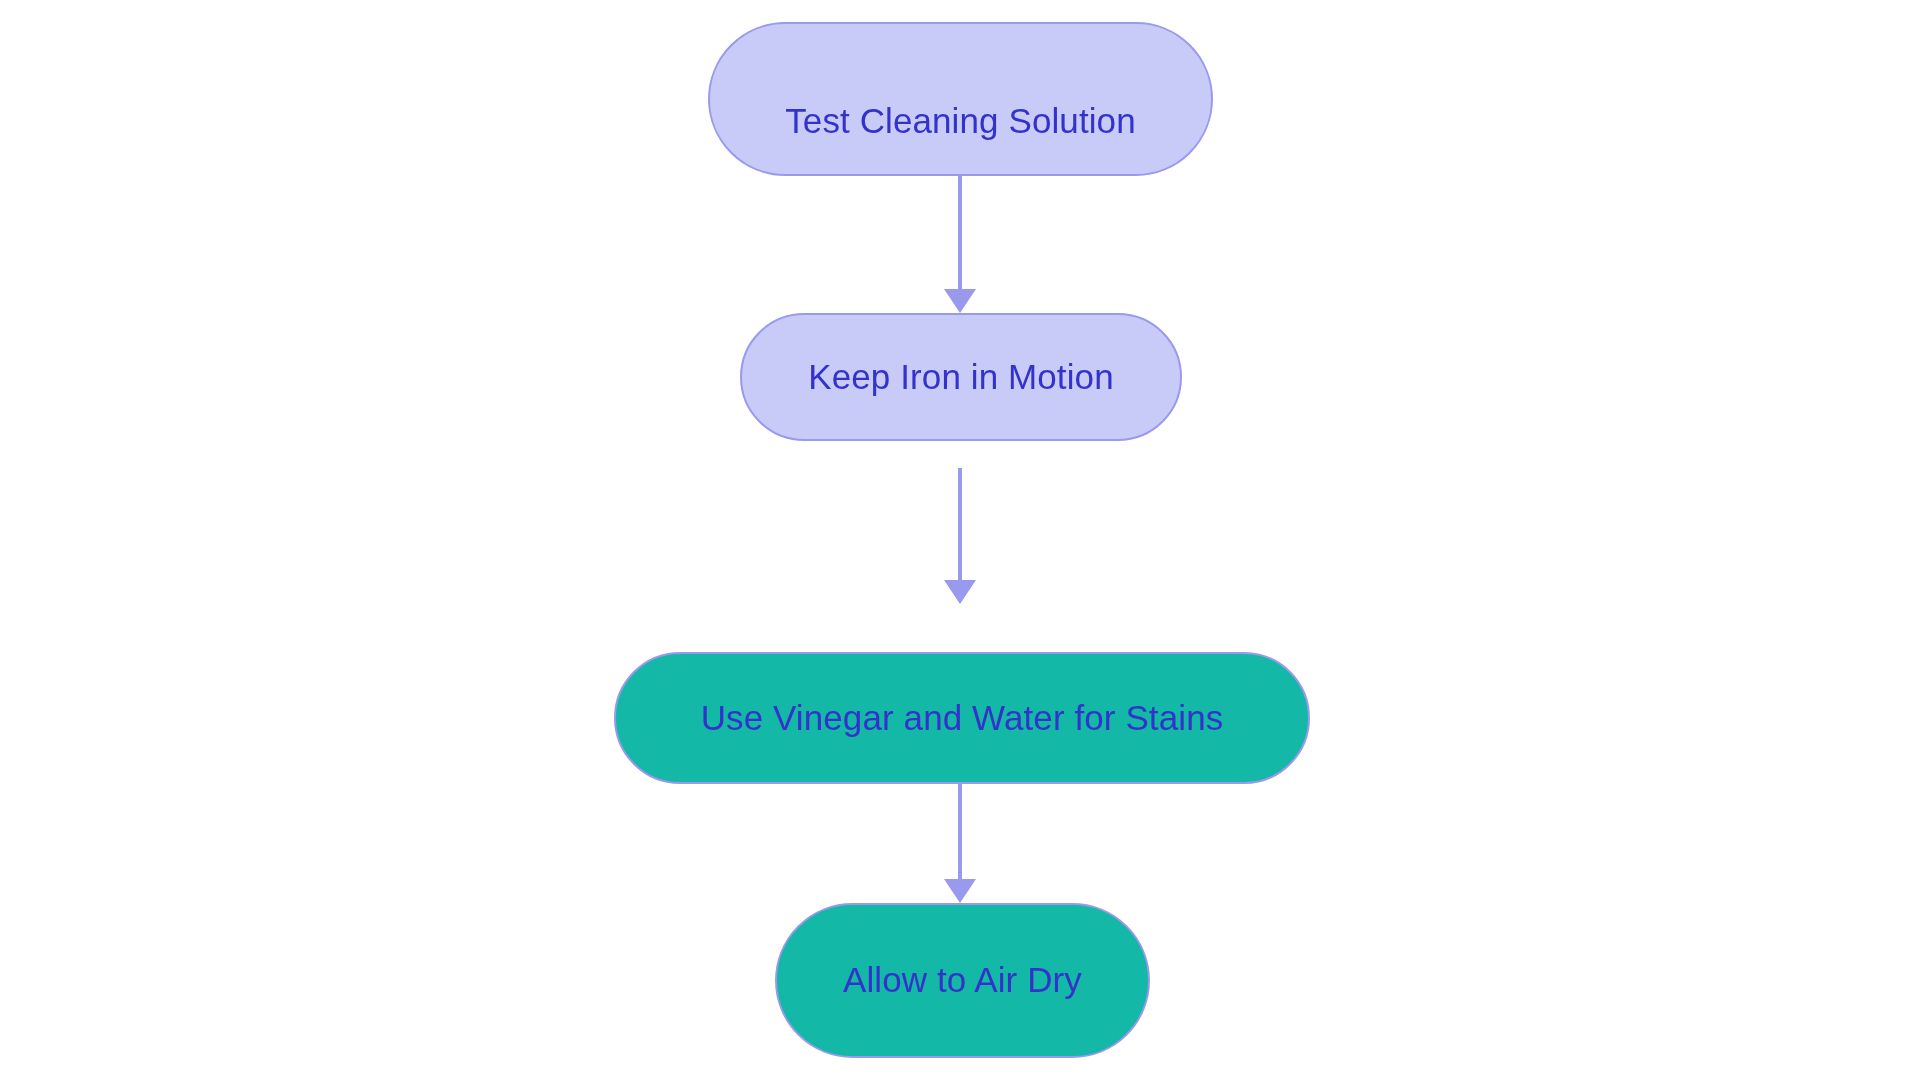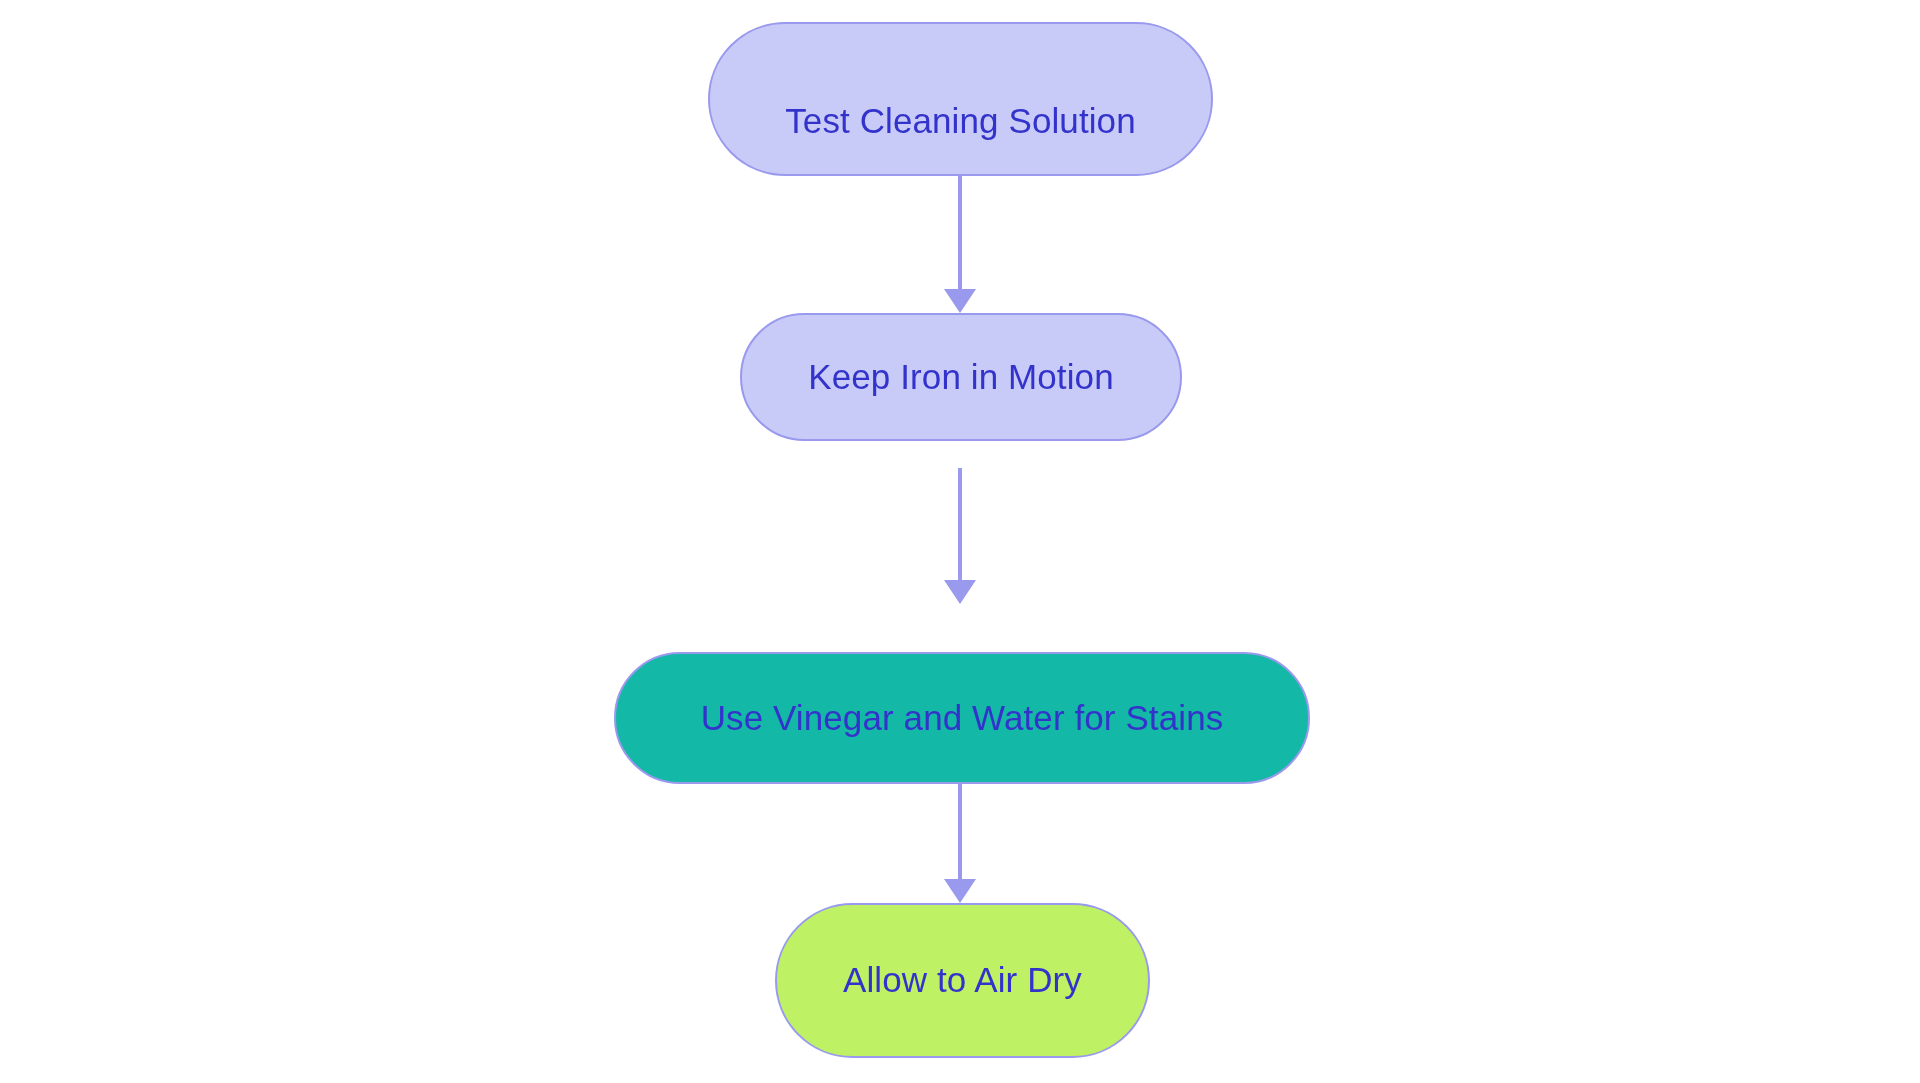--- a/index.html
+++ b/index.html
@@ -80,18 +80,18 @@
     </div>
 
     <div class="node" style="left: 740px; top: 313px; width: 442px; height: 128px; background: rgb(200, 203, 248); border-color: rgb(153, 153, 238); border-width: 2px;">
       <span class="node-label" style="color: rgb(51, 51, 204); font-size: 35px;">Keep Iron in Motion</span>
     </div>
 
     <div class="node" style="left: 614px; top: 604px; width: 696px; height: 132px; background: #14b8a6; border-color: rgb(153, 153, 238); border-width: 2px; margin-top: 48px;">
       <span class="node-label" style="color: rgb(51, 51, 204); font-size: 35px;">Use Vinegar and Water for Stains</span>
     </div>
 
-    <div class="node" style="left: 775px; top: 903px; width: 375px; height: 155px; background: #bef264; border-color: rgb(153, 153, 238); border-width: 2px;">
+    <div class="node" style="left: 775px; top: 903px; width: 375px; height: 155px; background: #14b8a6; border-color: rgb(153, 153, 238); border-width: 2px;">
       <span class="node-label" style="color: rgb(51, 51, 204); font-size: 35px;">Allow to Air Dry</span>
     </div>
 
   </div>
 </div>
 
 </body></html>

